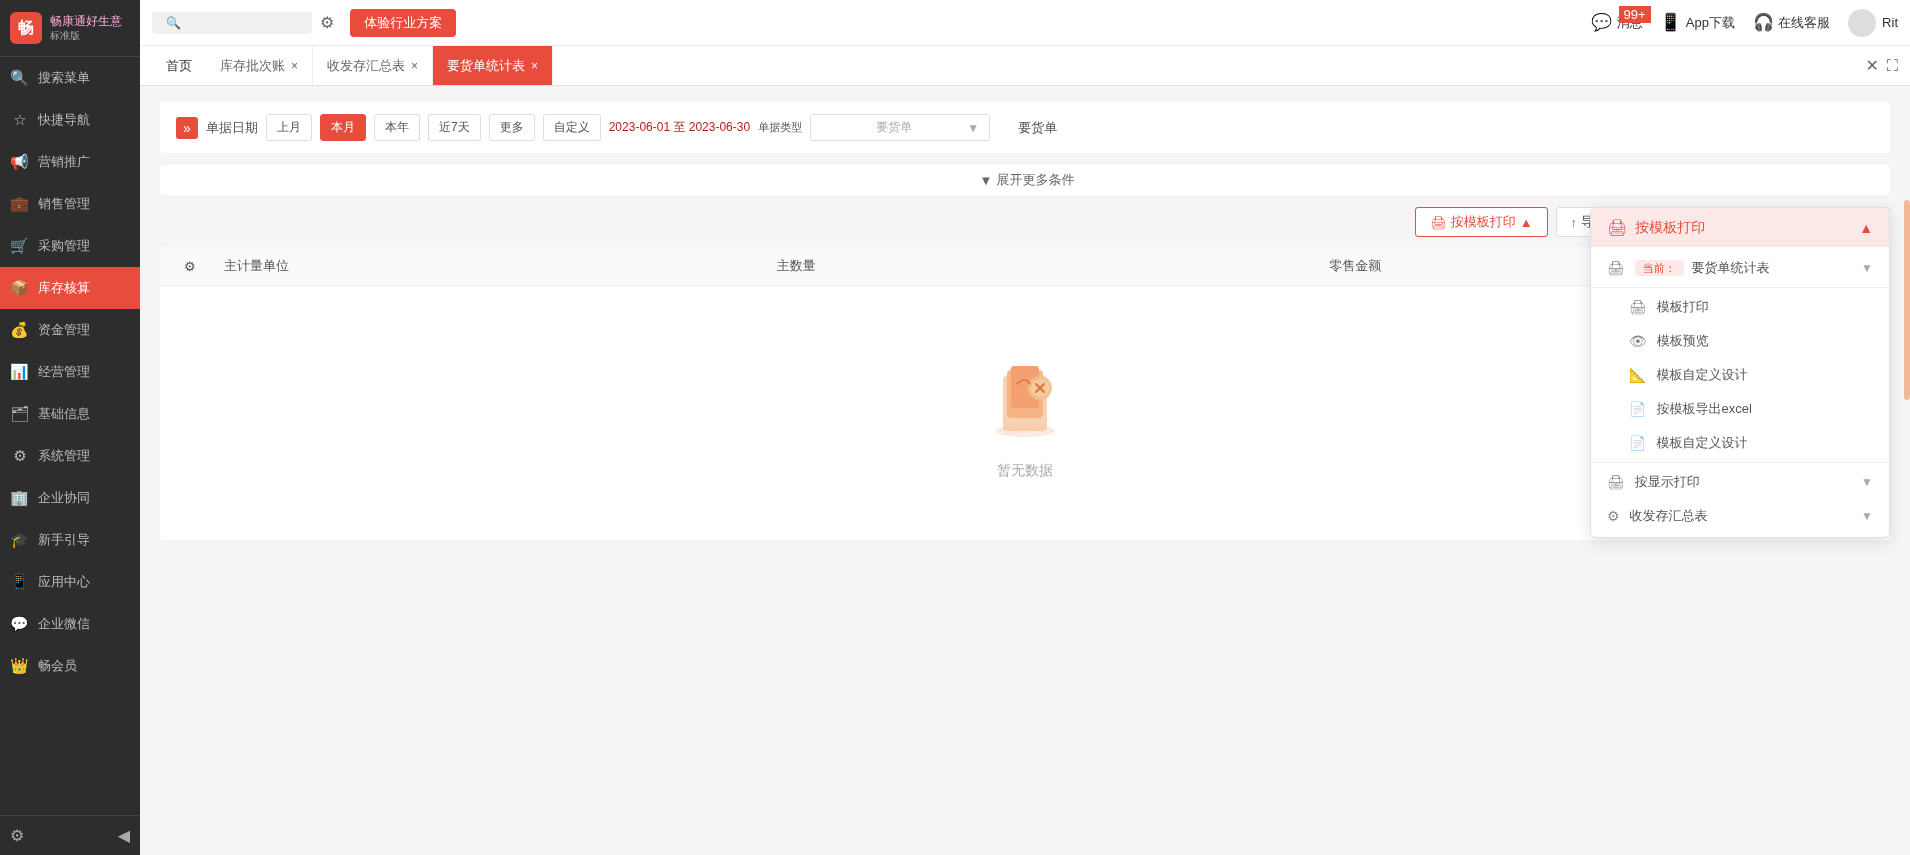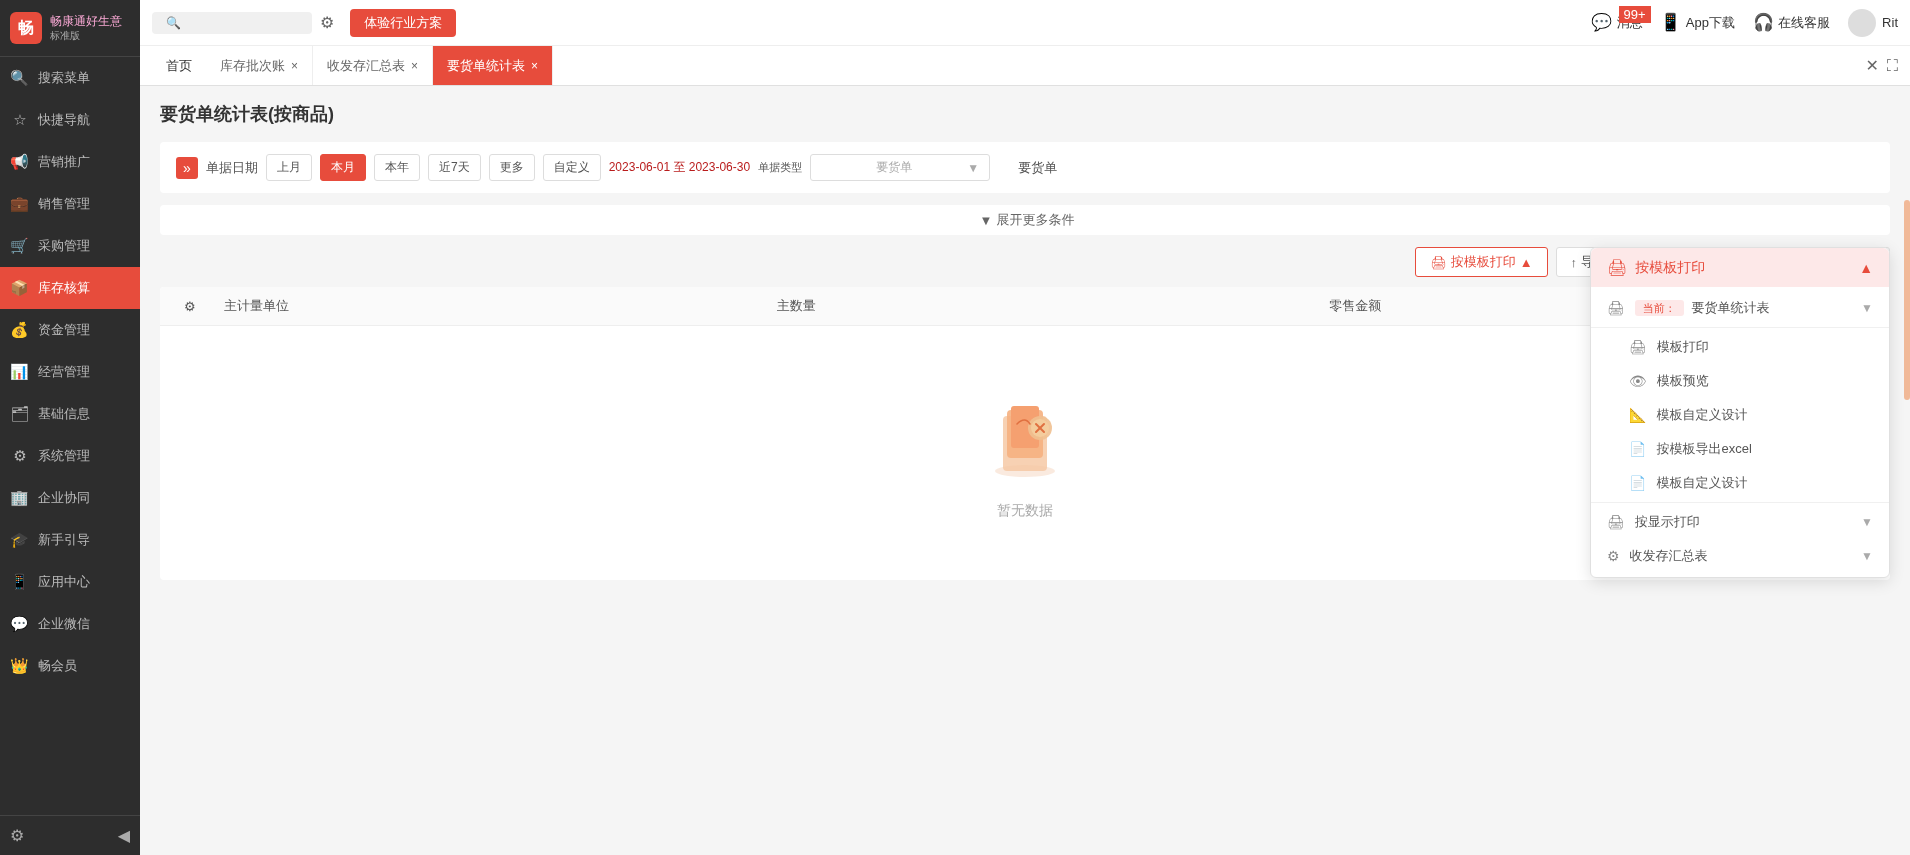--- a/index.html
+++ b/index.html
@@ -556,21 +556,20 @@
     </div>
     <div class="tab active">
       <span>要货单统计表</span>
       <span class="tab-close">×</span>
     </div>
     <div class="tabbar-close">✕</div>
     <div class="tabbar-expand">⛶</div>
   </div>
 
   <div class="page-content">
-    <div class="page-title">要货单统计表(按商品)</div>
 
     <div class="filter-bar">
       <button class="filter-expand-btn">»</button>
       <span class="filter-label">单据日期</span>
       <button class="date-btn">上月</button>
       <button class="date-btn active">本月</button>
       <button class="date-btn">本年</button>
       <button class="date-btn">近7天</button>
       <button class="date-btn">更多</button>
       <button class="date-btn">自定义</button>

